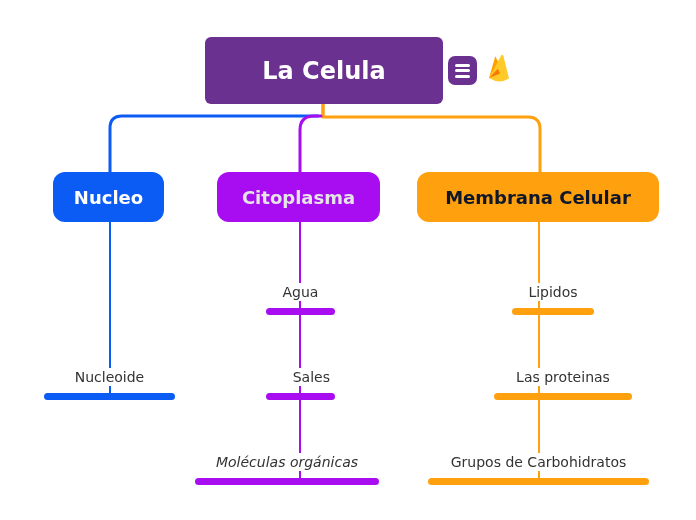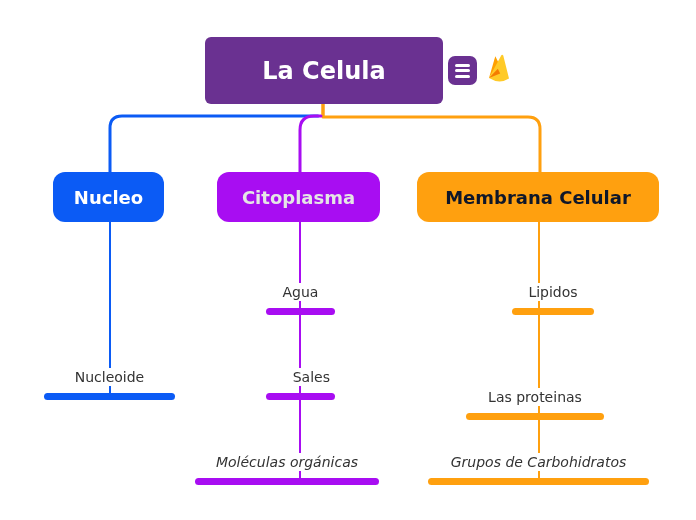--- a/index.html
+++ b/index.html
@@ -98,22 +98,22 @@
   .u-purple { background: #a80df2; }
   .u-orange { background: #ffa00f; }
 
   
   .s-n0c0 { left: 60px;  top: 283px; width: 101px; }
   .s-n0c1 { left: 44px;  top: 368px; width: 131px; }
   .s-n1c0 { left: 266px; top: 283px; width: 69px;  }
   .s-n1c1 { left: 266px; top: 368px; width: 69px; align-items: flex-end;  }
   .s-n1c2 { left: 195px; top: 453px; width: 184px; font-style: italic; }
   .s-n2c0 { left: 512px; top: 283px; width: 82px;  }
-  .s-n2c1 { left: 466px; top: 368px; width: 138px; margin-top: 20px; }
-  .s-n2c2 { left: 428px; top: 453px; width: 221px; font-style: italic; }
+  .s-n2c1 { left: 494px; top: 368px; width: 138px; }
+  .s-n2c2 { left: 428px; top: 453px; width: 221px; }
 </style>
 </head>
 <body>
 
 <div class="canvas">
 
   <svg class="connectors" viewBox="0 0 696 520">
 
     <path d="M323,103 L323,117" stroke="#ffa00f" stroke-width="3.5" fill="none"></path>
 

